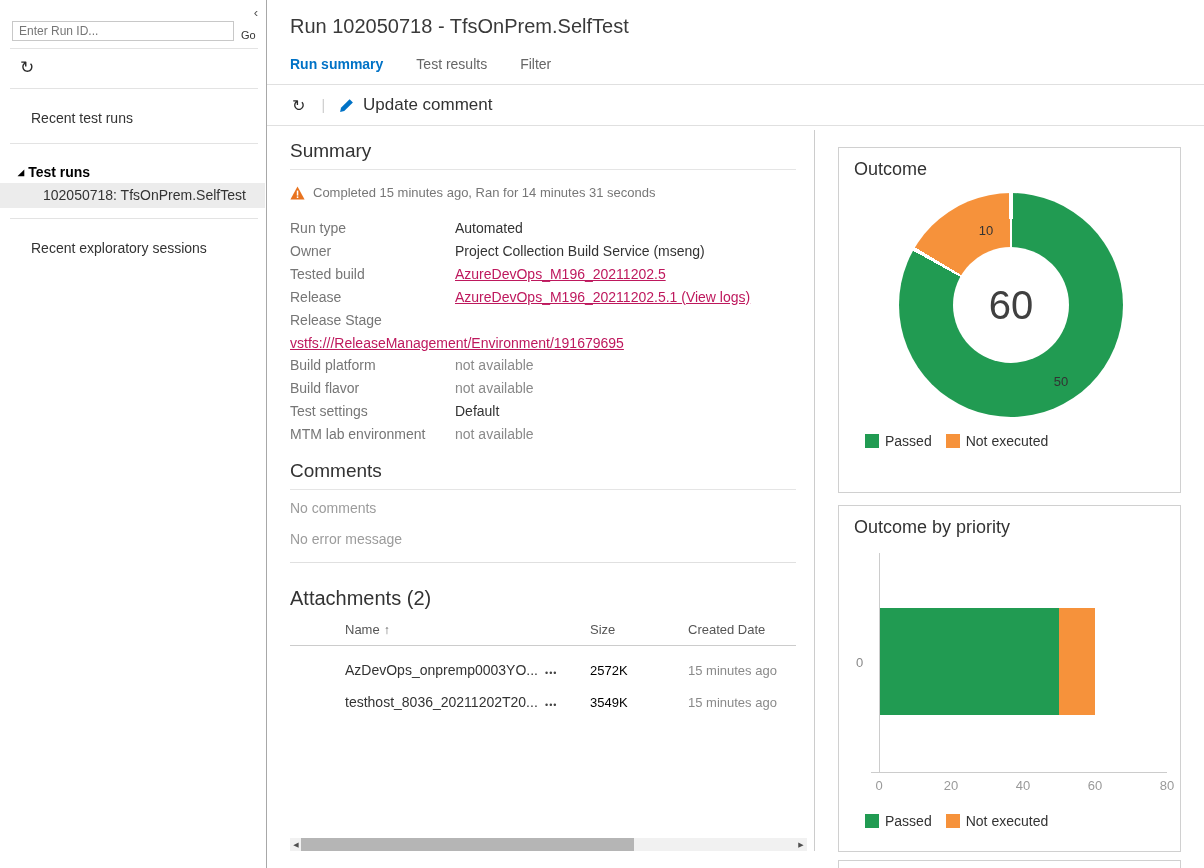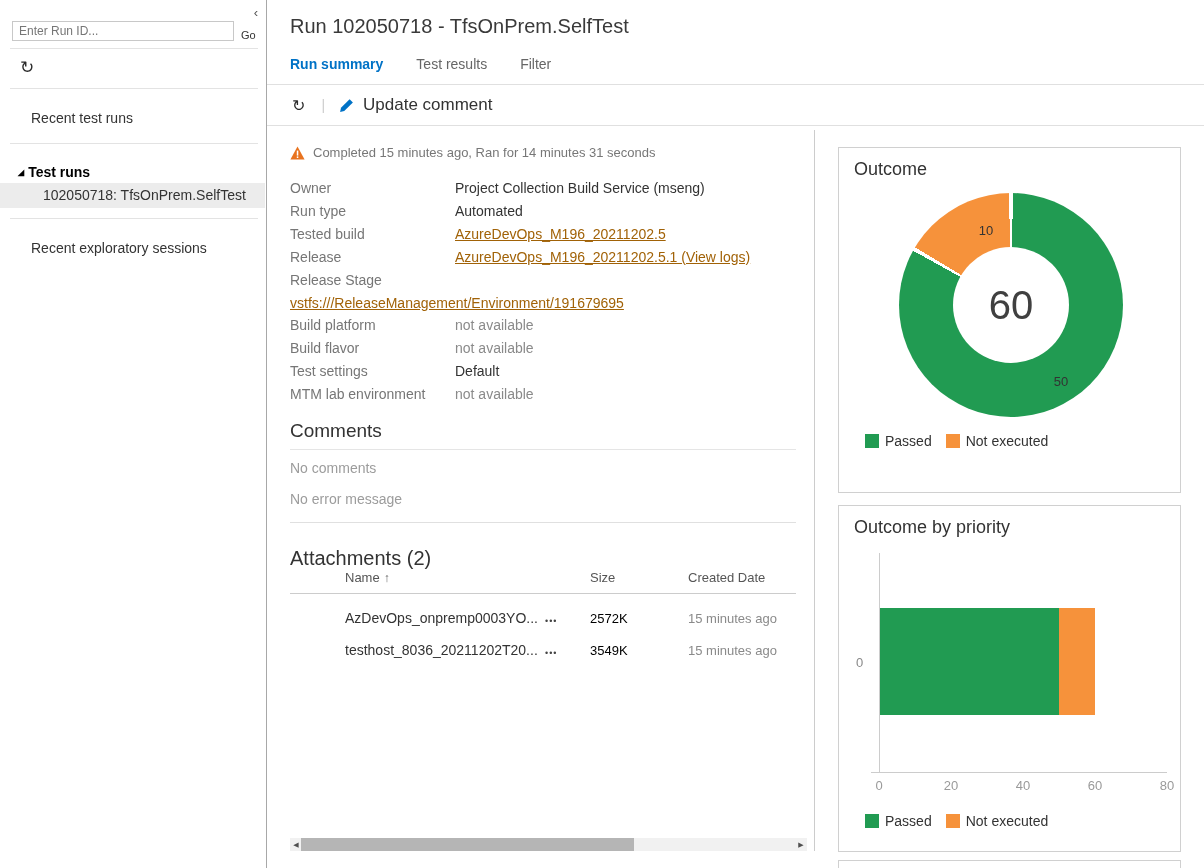--- a/index.html
+++ b/index.html
@@ -46,26 +46,26 @@
                      border-bottom:1px solid #e5e5e5; }
   .summary-heading { margin-top:10px; }
   .status-row { margin:15px 0 0 0; display:flex; align-items:center; gap:8px;
                 font-size:13px; color:#777; }
   .warn-icon { flex-shrink:0; }
   .fields { margin-top:17px; }
   .field-row { display:flex; font-size:14px; line-height:23px; }
   .field-label { width:165px; flex-shrink:0; color:#767676; }
   .field-value { color:#333; }
   .field-value.muted { color:#8a8a8a; }
-  a.run-link { color:#a16207; text-decoration:underline; cursor:pointer; }
+  a.run-link { color:#be185d; text-decoration:underline; cursor:pointer; }
   .link-block { font-size:14px; line-height:22px; }
   .empty-text { margin:10px 0 15px 0; font-size:14px; color:#9c9c9c; }
   .comments-heading, .error-heading { margin-top:14px; }
   .attach-heading { margin-top:24px; font-size:20px; font-weight:400; color:#333; }
-  .attach-table { }
+  .attach-table { margin-top:12px; }
   .attach-head { display:flex; font-size:13px; color:#555; padding-bottom:8px;
                  border-bottom:1px solid #ccc; }
   .attach-row { display:flex; align-items:flex-end; padding-top:16px; }
   .col-indent { width:55px; flex-shrink:0; }
   .col-name { width:200px; flex-shrink:0; font-size:14px; color:#333; white-space:nowrap;
               overflow:hidden; }
   .col-menu { width:45px; flex-shrink:0; font-size:9px; letter-spacing:1px; color:#444;
               cursor:pointer; }
   .col-size { width:98px; flex-shrink:0; font-size:13px; color:#000000; }
   .col-created { flex:1; font-size:13px; color:#8a8a8a; }
@@ -148,37 +148,38 @@
     <span class="tb-refresh">↻</span>
     <span class="tb-sep">|</span>
     <svg class="tb-pencil" viewBox="0 0 16 16">
         <path fill="#0072c6" d="M11.3 1.2 14.8 4.7 5.6 13.9 1.2 14.8 2.1 10.4Z"></path>
       </svg>
     <span class="tb-label">Update comment</span>
   </div>
   <div class="full-divider"></div>
 
   <div class="left-col">
+    <h2 class="section-heading summary-heading">Summary</h2>
     <div class="status-row">
       <svg class="warn-icon" width="15" height="14" viewBox="0 0 15 14">
         <path d="M7.5 0.5 14.6 13.5 0.4 13.5Z" fill="#e8731f"></path>
         <rect x="6.8" y="4.6" width="1.5" height="5" fill="#fff"></rect>
         <rect x="6.8" y="10.4" width="1.5" height="1.6" fill="#fff"></rect>
       </svg>
       <span>Completed 15 minutes ago, Ran for 14 minutes 31 seconds</span>
     </div>
 
     <div class="fields">
       <div class="field-row">
+        <span class="field-label">Run type</span>
+        <span class="field-value">Automated</span>
+      </div>
+      <div class="field-row">
         <span class="field-label">Owner</span>
         <span class="field-value">Project Collection Build Service (mseng)</span>
-      </div>
-      <div class="field-row">
-        <span class="field-label">Run type</span>
-        <span class="field-value">Automated</span>
       </div>
       <div class="field-row">
         <span class="field-label">Tested build</span>
         <a class="field-value run-link">AzureDevOps_M196_20211202.5</a>
       </div>
       <div class="field-row">
         <span class="field-label">Release</span>
         <a class="field-value run-link">AzureDevOps_M196_20211202.5.1 (View logs)</a>
       </div>
       <div class="field-row">

